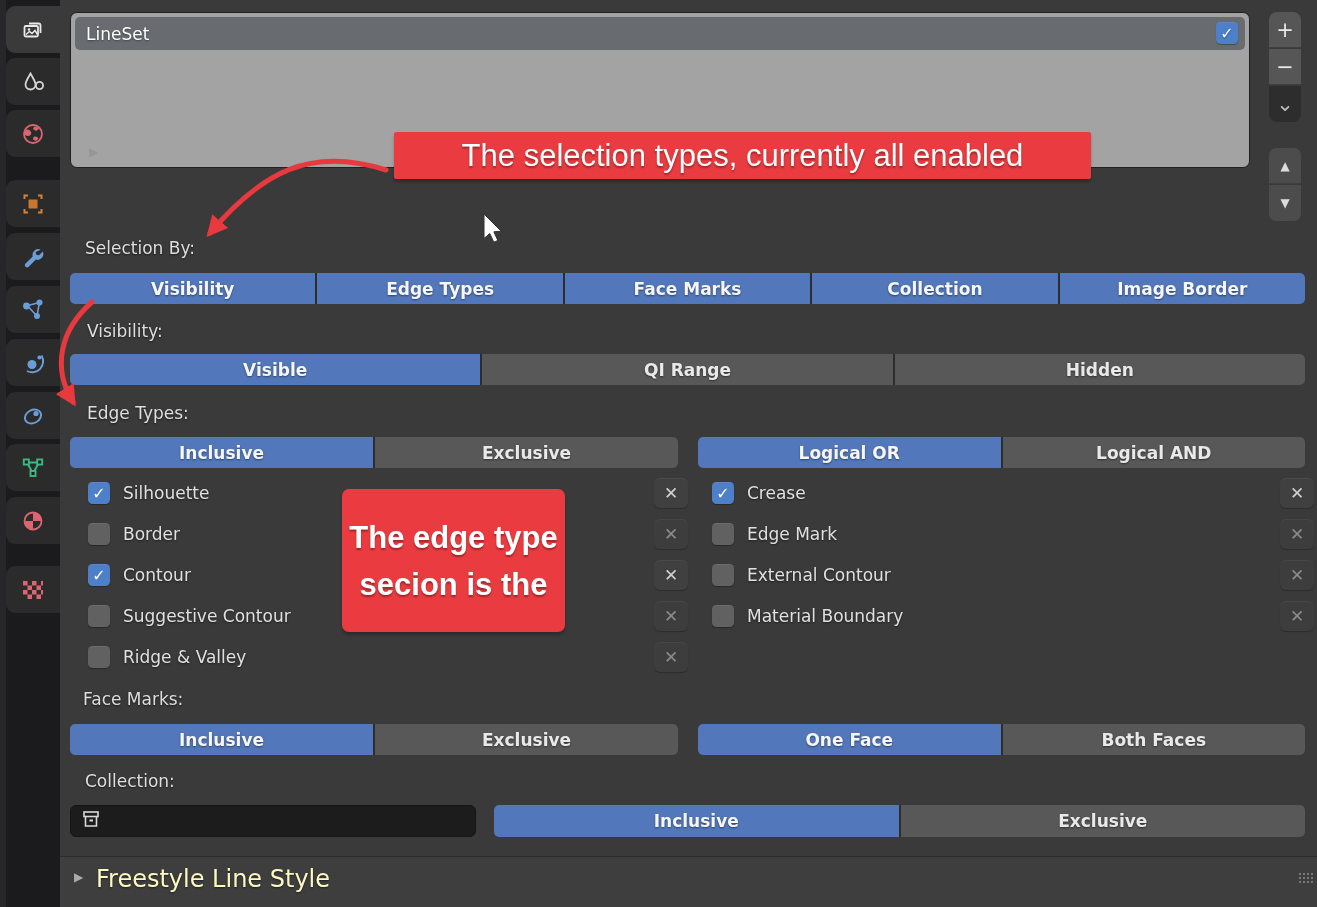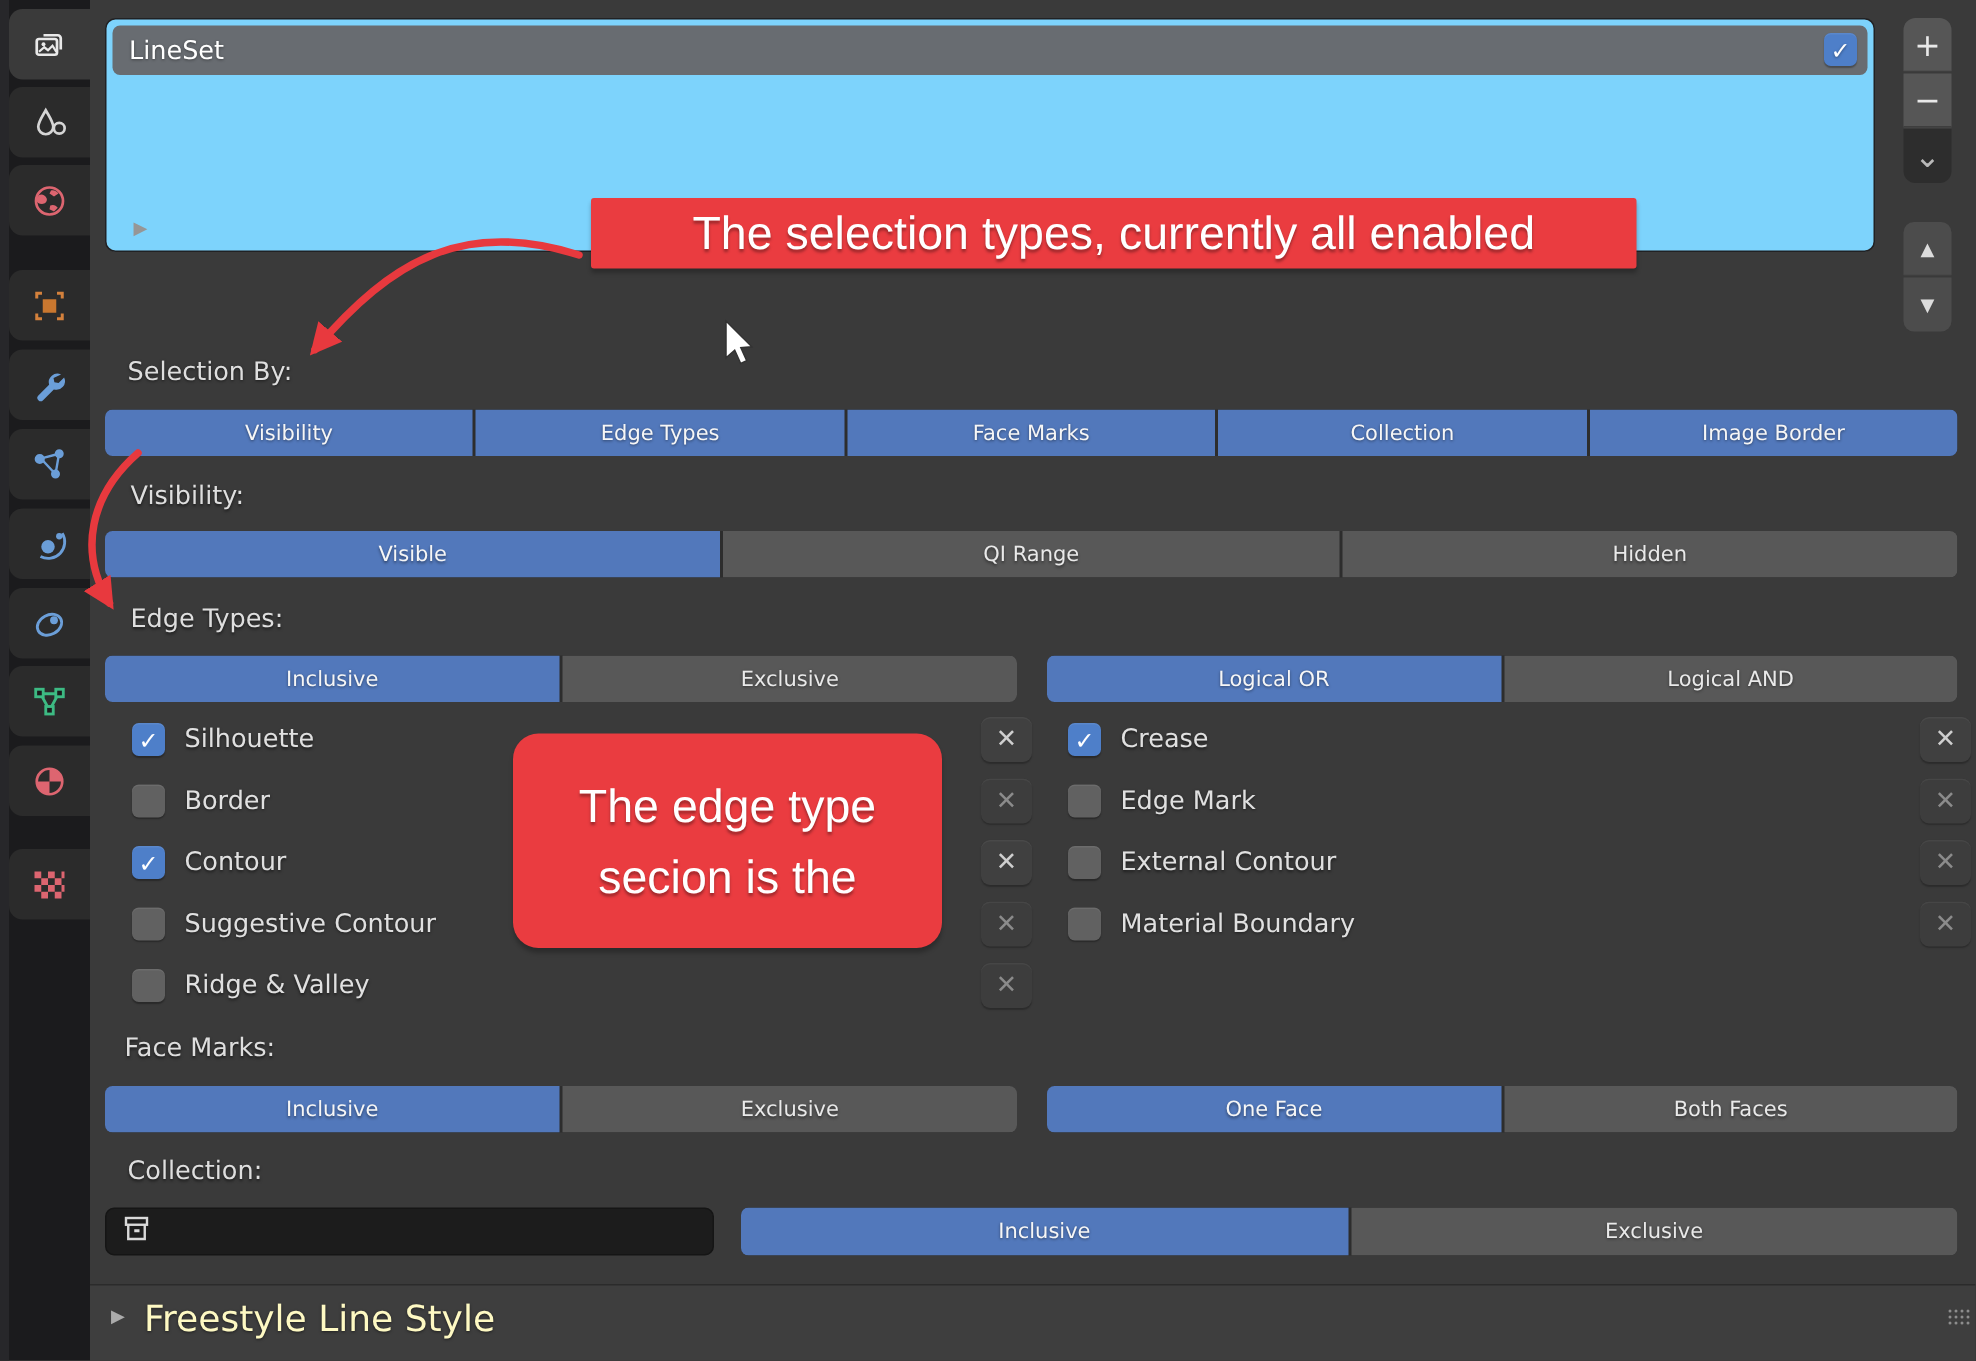--- a/index.html
+++ b/index.html
@@ -13,41 +13,41 @@
   .sidebar:before{content:"";position:absolute;left:0;top:0;width:6px;height:907px;background:#27272a;}
   .tab{position:absolute;left:6px;width:54px;height:47px;background:#2b2b2b;
        border-radius:9px 0 0 9px;display:flex;align-items:center;justify-content:center;}
   .tab.active{background:#3a3a3a;}
   .tab svg{display:block;}
   
   .lbl{position:absolute;color:#dedede;font-size:17px;line-height:22px;
        text-shadow:0 1px 2px rgba(0,0,0,.55);white-space:nowrap;}
   
   .listbox{position:absolute;left:70px;top:12px;width:1180px;height:156px;
-           background:#7dd3fc;border:1px solid #212123;border-radius:7px;box-sizing:border-box;}
+           background:#a3a3a3;border:1px solid #212123;border-radius:7px;box-sizing:border-box;}
   .listrow{position:absolute;left:4px;right:4px;top:4px;height:33px;background:#686c71;
            border-radius:5px;display:flex;align-items:center;padding-left:11px;
            color:#fff;font-size:17px;text-shadow:0 1px 2px rgba(0,0,0,.4);}
   .listrow .cb{position:absolute;right:7px;top:5px;}
   .grip{position:absolute;left:18px;bottom:8px;color:#969696;font-size:12px;}
   .grip:before{content:"▶";}
   
   .ctl{position:absolute;left:1269px;width:32px;height:36px;background:#565656;color:#e9e9e9;
        display:flex;align-items:center;justify-content:center;font-size:21px;box-sizing:border-box;}
   .ctl.small{font-size:12px;color:#dcdcdc;background:#4c4c4c;}
   #ctl-add{top:12px;border-radius:8px 8px 0 0;border-bottom:1px solid #3e3e3e;}
   #ctl-remove{top:49px;border-bottom:1px solid #3e3e3e;}
   #ctl-specials{top:86px;background:#2d2d2d;color:#b9b9b9;border-radius:0 0 8px 8px;}
   #ctl-up{top:148px;border-radius:7px 7px 0 0;border-bottom:1px solid #3e3e3e;}
   #ctl-down{top:185px;border-radius:0 0 7px 7px;}
   
   .seg-group{position:absolute;height:31px;display:flex;gap:2px;background:#2d2d2d;
              border-radius:5px;overflow:hidden;}
   .seg{flex:1;display:flex;align-items:center;justify-content:center;background:#585858;
-       color:#e9e9e9;font-size:14px;text-shadow:0 1px 2px rgba(0,0,0,.45);white-space:nowrap;}
+       color:#e9e9e9;font-size:17px;text-shadow:0 1px 2px rgba(0,0,0,.45);white-space:nowrap;font-weight:bold;}
   .seg.sel{background:#5278bb;color:#f6f6f6;}
   
   .chkrow{position:absolute;height:30px;display:flex;align-items:center;padding-left:10px;}
   .cb{width:22px;height:22px;border-radius:4.5px;background:#616161;
       box-shadow:inset 0 1px 0 rgba(255,255,255,.07),0 1px 1px rgba(0,0,0,.3);
       display:flex;align-items:center;justify-content:center;flex:0 0 22px;}
   .cb.on{background:#4e7fc9;}
   .cb.on:after{content:"✓";color:#fff;font-size:16px;font-weight:bold;}
   .chkrow .txt{margin-left:13px;color:#e0e0e0;font-size:17px;text-shadow:0 1px 2px rgba(0,0,0,.5);white-space:nowrap;}
   .xbtn{position:absolute;right:0;top:0;width:34px;height:30px;border-radius:6px;background:#404040;
@@ -68,22 +68,22 @@
   .drag-dots{position:absolute;right:16px;top:16px;width:2px;height:2px;border-radius:1px;background:#8d8d8d;
     box-shadow:4px 0 0 #8d8d8d,8px 0 0 #8d8d8d,12px 0 0 #8d8d8d,
                0 4px 0 #8d8d8d,4px 4px 0 #8d8d8d,8px 4px 0 #8d8d8d,12px 4px 0 #8d8d8d,
                0 8px 0 #8d8d8d,4px 8px 0 #8d8d8d,8px 8px 0 #8d8d8d,12px 8px 0 #8d8d8d;}
   
   .note{position:absolute;background:#ea3c40;color:#fff;z-index:40;
         font-family:"Liberation Sans",sans-serif;font-size:31px;
         display:flex;align-items:center;justify-content:center;
         text-shadow:0 2px 2px rgba(0,0,0,.35);box-shadow:0 3px 3px rgba(0,0,0,.25);}
   #note1{left:394px;top:132px;width:697px;height:47px;border-radius:2px;}
-  #note2{left:342px;top:489px;width:286px;height:143px;border-radius:17px;
-         flex-direction:column;line-height:47px;}
+  #note2{left:342px;top:489px;width:223px;height:143px;border-radius:7px;
+         flex-direction:column;line-height:47px;font-weight:bold;}
   .overlay{position:absolute;left:0;top:0;width:1317px;height:907px;z-index:45;pointer-events:none;}
 </style>
 </head>
 <body>
 
 <div class="sidebar">
   <div class="tab active" style="top:6px">
     <span>
         <svg width="26" height="26" viewBox="0 0 26 26">
           <g fill="none" stroke="#e9e9e9" stroke-width="1.8">

